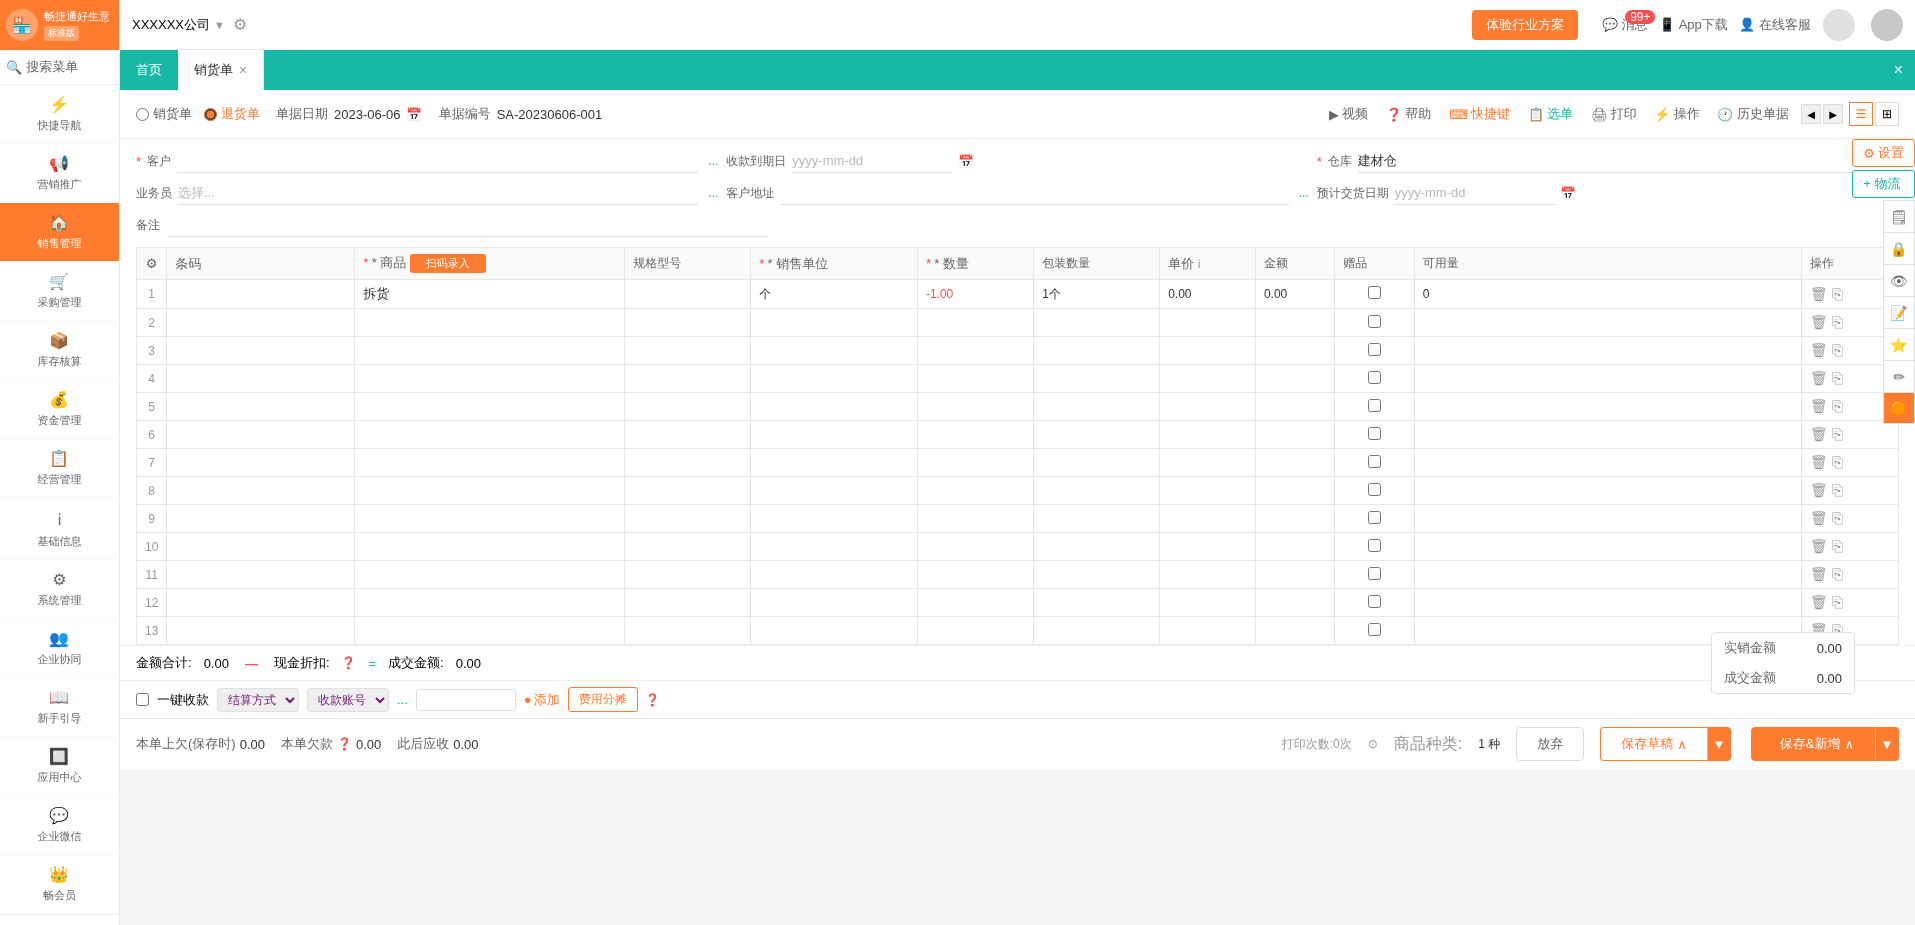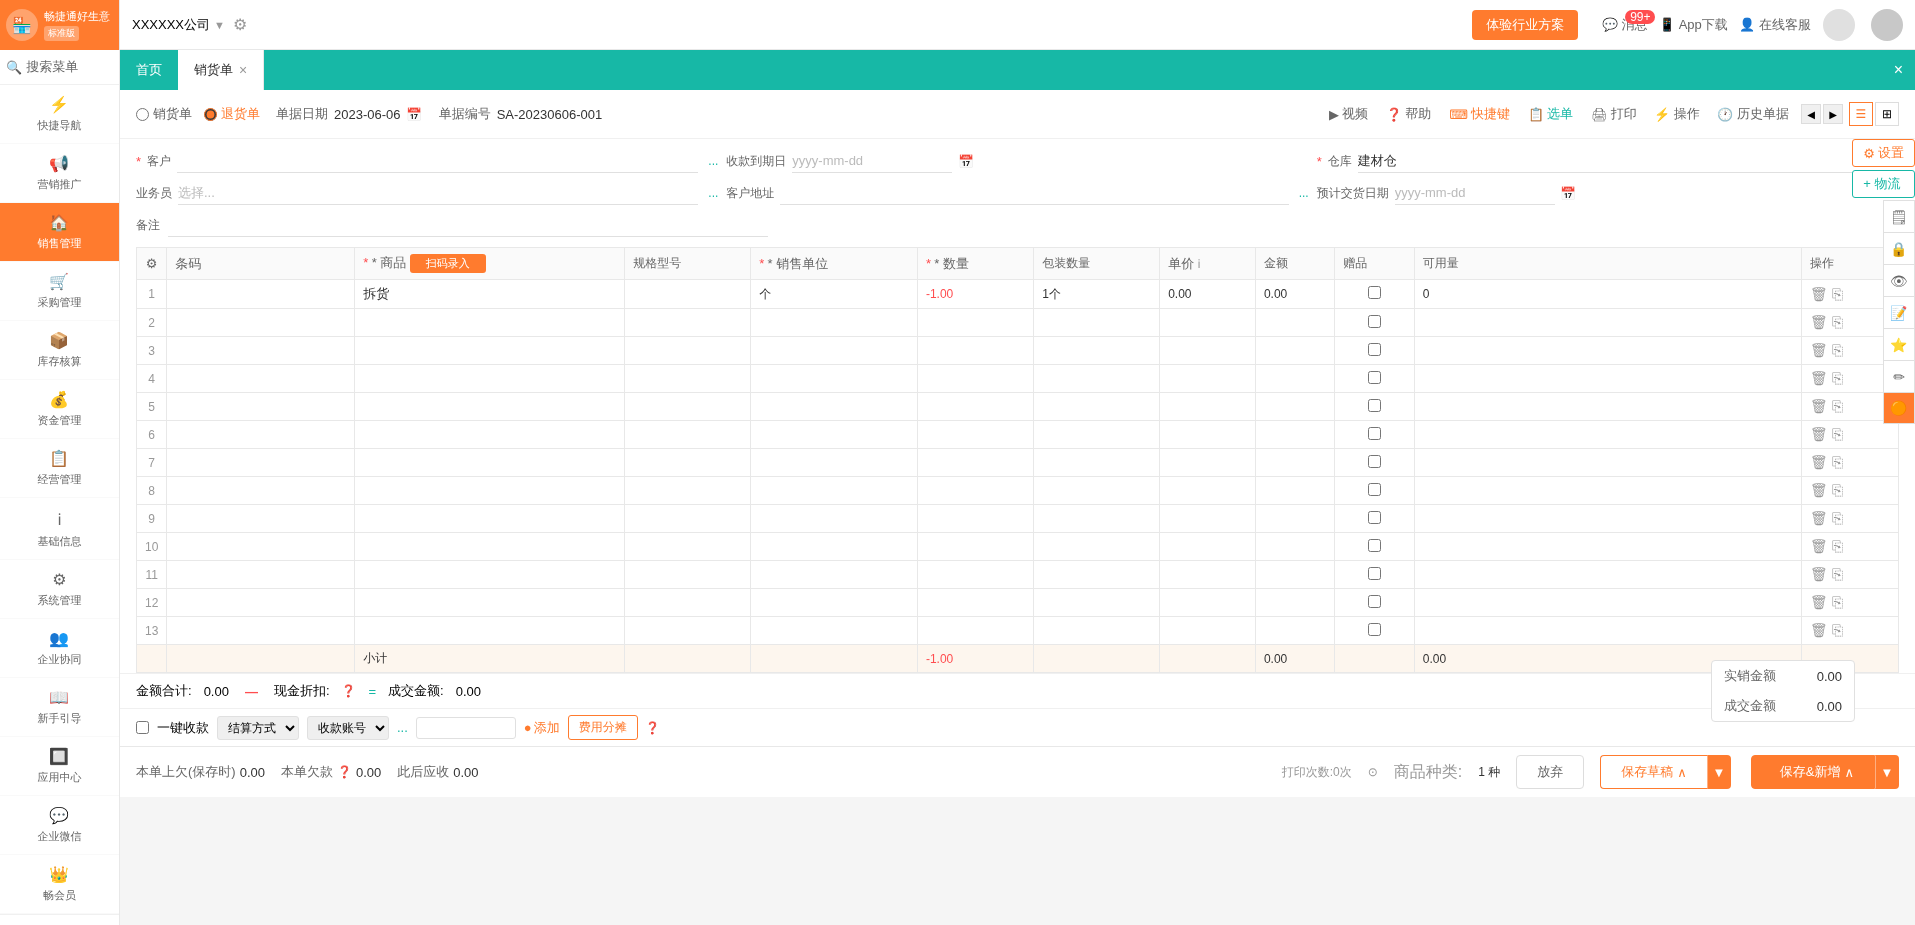--- a/index.html
+++ b/index.html
@@ -103,21 +103,21 @@
     .right-floating { position: fixed; right: 0; top: 200px; display: flex; flex-direction: column; gap: 0; z-index: 100; }
     .right-floating-btn { width: 32px; height: 32px; background: #fff; border: 1px solid #e0e0e0; display: flex; align-items: center; justify-content: center; cursor: pointer; font-size: 14px; color: #666; border-bottom: none; }
     .right-floating-btn:last-child { border-bottom: 1px solid #e0e0e0; }
     .right-floating-btn.orange-bg { background: #ff7b2e; color: #fff; }
 
     .divider { color: #ff4d4f; font-weight: bold; margin: 0 4px; }
     .info-icon { color: #999; cursor: pointer; font-size: 12px; }
 
     .payment-row { padding: 6px 16px; display: flex; align-items: center; gap: 8px; border-top: 1px solid #f0f0f0; }
     .payment-checkbox { cursor: pointer; }
-    .payment-select { border: 1px solid #e0e0e0; padding: 3px 6px; border-radius: 3px; font-size: 12px; color: #000000; min-width: 80px; }
+    .payment-select { border: 1px solid #e0e0e0; padding: 3px 6px; border-radius: 3px; font-size: 12px; color: #701a75; min-width: 80px; }
     .payment-input { border: 1px solid #e0e0e0; padding: 3px 6px; border-radius: 3px; font-size: 12px; width: 100px; }
     .add-btn { background: transparent; border: none; color: #ff7b2e; cursor: pointer; font-size: 12px; display: flex; align-items: center; gap: 2px; }
     .expense-btn { border: 1px solid #ff7b2e; color: #ff7b2e; background: #fff; padding: 3px 10px; border-radius: 3px; cursor: pointer; font-size: 12px; }
 
     .form-wrapper { position: relative; flex: 1; overflow: auto; }
     .tr-btn { border: 1px solid #e0e0e0; background: #fff; padding: 4px 10px; border-radius: 3px; cursor: pointer; font-size: 12px; color: #666; display: flex; align-items: center; gap: 3px; }
     .tr-btn.orange { border-color: #ff7b2e; color: #ff7b2e; }
     .tr-btn.teal { border-color: #17b8a6; color: #17b8a6; }
   </style>
 </head>
@@ -633,34 +633,20 @@
       <td></td>
       <td class="checkbox-cell"><input type="checkbox" style=""></td>
       <td style="min-width:200px;"></td>
       <td>
         <div class="col-actions">
           <span class="col-action" title="删除">🗑</span>
           <span class="col-action" title="复制">⎘</span>
         </div>
       </td>
     </tr>
-              <tr class="subtotal-row">
-    <td></td>
-    <td></td>
-    <td>小计</td>
-    <td></td>
-    <td></td>
-    <td class="amount-neg">-1.00</td>
-    <td></td>
-    <td></td>
-    <td>0.00</td>
-    <td></td>
-    <td>0.00</td>
-    <td></td>
-  </tr>
             </tbody>
         </table>
       </div>
 
       <div style="padding:8px 16px; display:flex; align-items:center; gap:12px; border-top:1px solid #f0f0f0; position:relative;">
         <span>金额合计:</span>
         <span style="font-weight:500;">0.00</span>
         <span class="divider">—</span>
         <span>现金折扣:</span>
         <span class="info-icon">❓</span>

